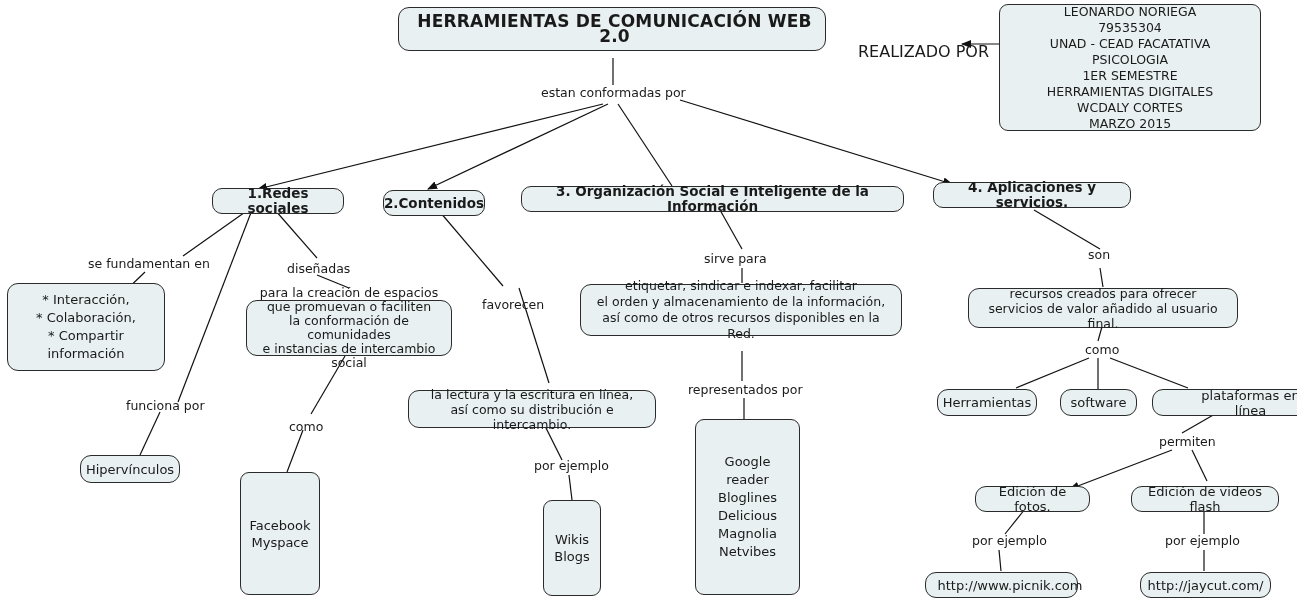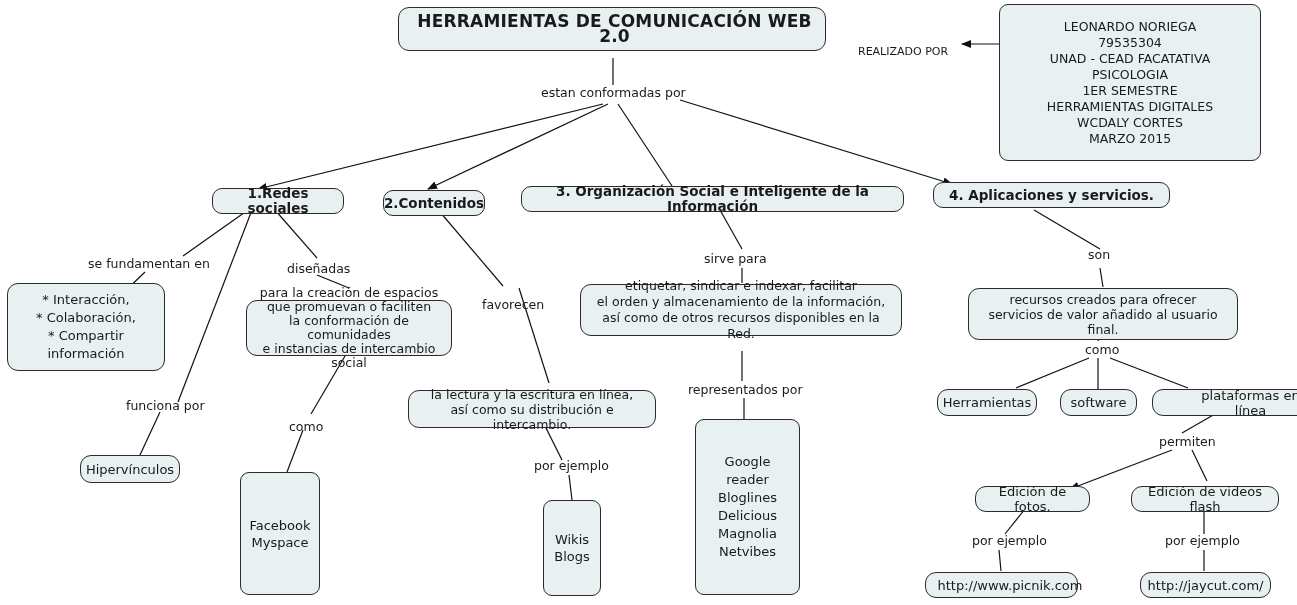--- a/index.html
+++ b/index.html
@@ -65,21 +65,21 @@
   .linklabel {
     position: absolute;
     color: #1a1a1a;
     font-size: 12.5px;
     line-height: 14px;
     white-space: nowrap;
     background: transparent;
     text-align: center;
   }
   .linklabel.small {
-    font-size: 11px;
+    font-size: 16px;
   }
 </style>
 </head>
 <body>
 
 <div id="canvas">
 
   <svg id="edges" viewBox="0 0 1297 605" xmlns="http://www.w3.org/2000/svg">
     <defs>
       <marker id="arrow" markerWidth="11" markerHeight="11" refX="9" refY="4" orient="auto" markerUnits="userSpaceOnUse">
@@ -128,36 +128,36 @@
       <path d="M1192,450 L1207,481"></path>
       <path d="M1025,509 L1005,534"></path>
       <path d="M999,550 L1001,571"></path>
       <path d="M1204,509 L1204,534"></path>
       <path d="M1204,550 L1204,571"></path>
     </g>
   </svg>
 
   <div class="node title" style="left:398px; top:7px; width:428px; height:44px;">HERRAMIENTAS DE COMUNICACIÓN WEB 2.0</div>
 
-  <div class="node info" style="left:999px; top:4px; width:262px; height:157px;">LEONARDO NORIEGA
+  <div class="node info" style="left:999px; top:4px; width:262px; height:127px;">LEONARDO NORIEGA
 79535304
 UNAD - CEAD FACATATIVA
 PSICOLOGIA
 1ER SEMESTRE
 HERRAMIENTAS DIGITALES
 WCDALY CORTES
 MARZO 2015</div>
 
   <div class="node cat" style="left:212px; top:188px; width:132px; height:26px;">1.Redes sociales</div>
 
   <div class="node cat" style="left:383px; top:190px; width:102px; height:26px;">2.Contenidos</div>
 
   <div class="node cat" style="left:521px; top:186px; width:383px; height:26px;">3. Organización Social e Inteligente de la Información</div>
 
-  <div class="node cat" style="left:933px; top:182px; width:237px; height:26px;">4. Aplicaciones y servicios.</div>
+  <div class="node cat" style="left:933px; top:182px; width:198px; height:26px;">4. Aplicaciones y servicios.</div>
 
   <div class="node" style="left:7px; top:283px; width:158px; height:88px; line-height:18px;">*  Interacción,
 * Colaboración,
 * Compartir información</div>
 
   <div class="node pill" style="left:80px; top:455px; width:100px; height:28px;">Hipervínculos</div>
 
   <div class="node" style="left:246px; top:300px; width:206px; height:56px; font-size:12.5px; line-height:14px;">para la creación de espacios
 que promuevan o faciliten
 la conformación de comunidades
@@ -175,21 +175,21 @@
   <div class="node tall" style="left:695px; top:419px; width:105px; height:176px; line-height:18px;">Google reader
 Bloglines
 Delicious
 Magnolia
 Netvibes</div>
 
   <div class="node" style="left:580px; top:284px; width:322px; height:52px; font-size:12.5px; line-height:16px;">etiquetar, sindicar e indexar, facilitar
 el orden y almacenamiento de la información,
 así como de otros recursos disponibles en la Red.</div>
 
-  <div class="node" style="left:968px; top:288px; width:270px; height:52px; font-size:12.5px; line-height:15px;">recursos creados para ofrecer
+  <div class="node" style="left:968px; top:288px; width:270px; height:40px; font-size:12.5px; line-height:15px;">recursos creados para ofrecer
 servicios de valor añadido al usuario final.</div>
 
   <div class="node pill" style="left:937px; top:389px; width:100px; height:27px;">Herramientas</div>
 
   <div class="node pill" style="left:1060px; top:389px; width:77px; height:27px;">software</div>
 
   <div class="node pill" style="left:1152px; top:389px; width:162px; height:27px;padding-left:42px;">plataformas en línea</div>
 
   <div class="node pill" style="left:975px; top:486px; width:115px; height:26px;">Edición de fotos.</div>
 

